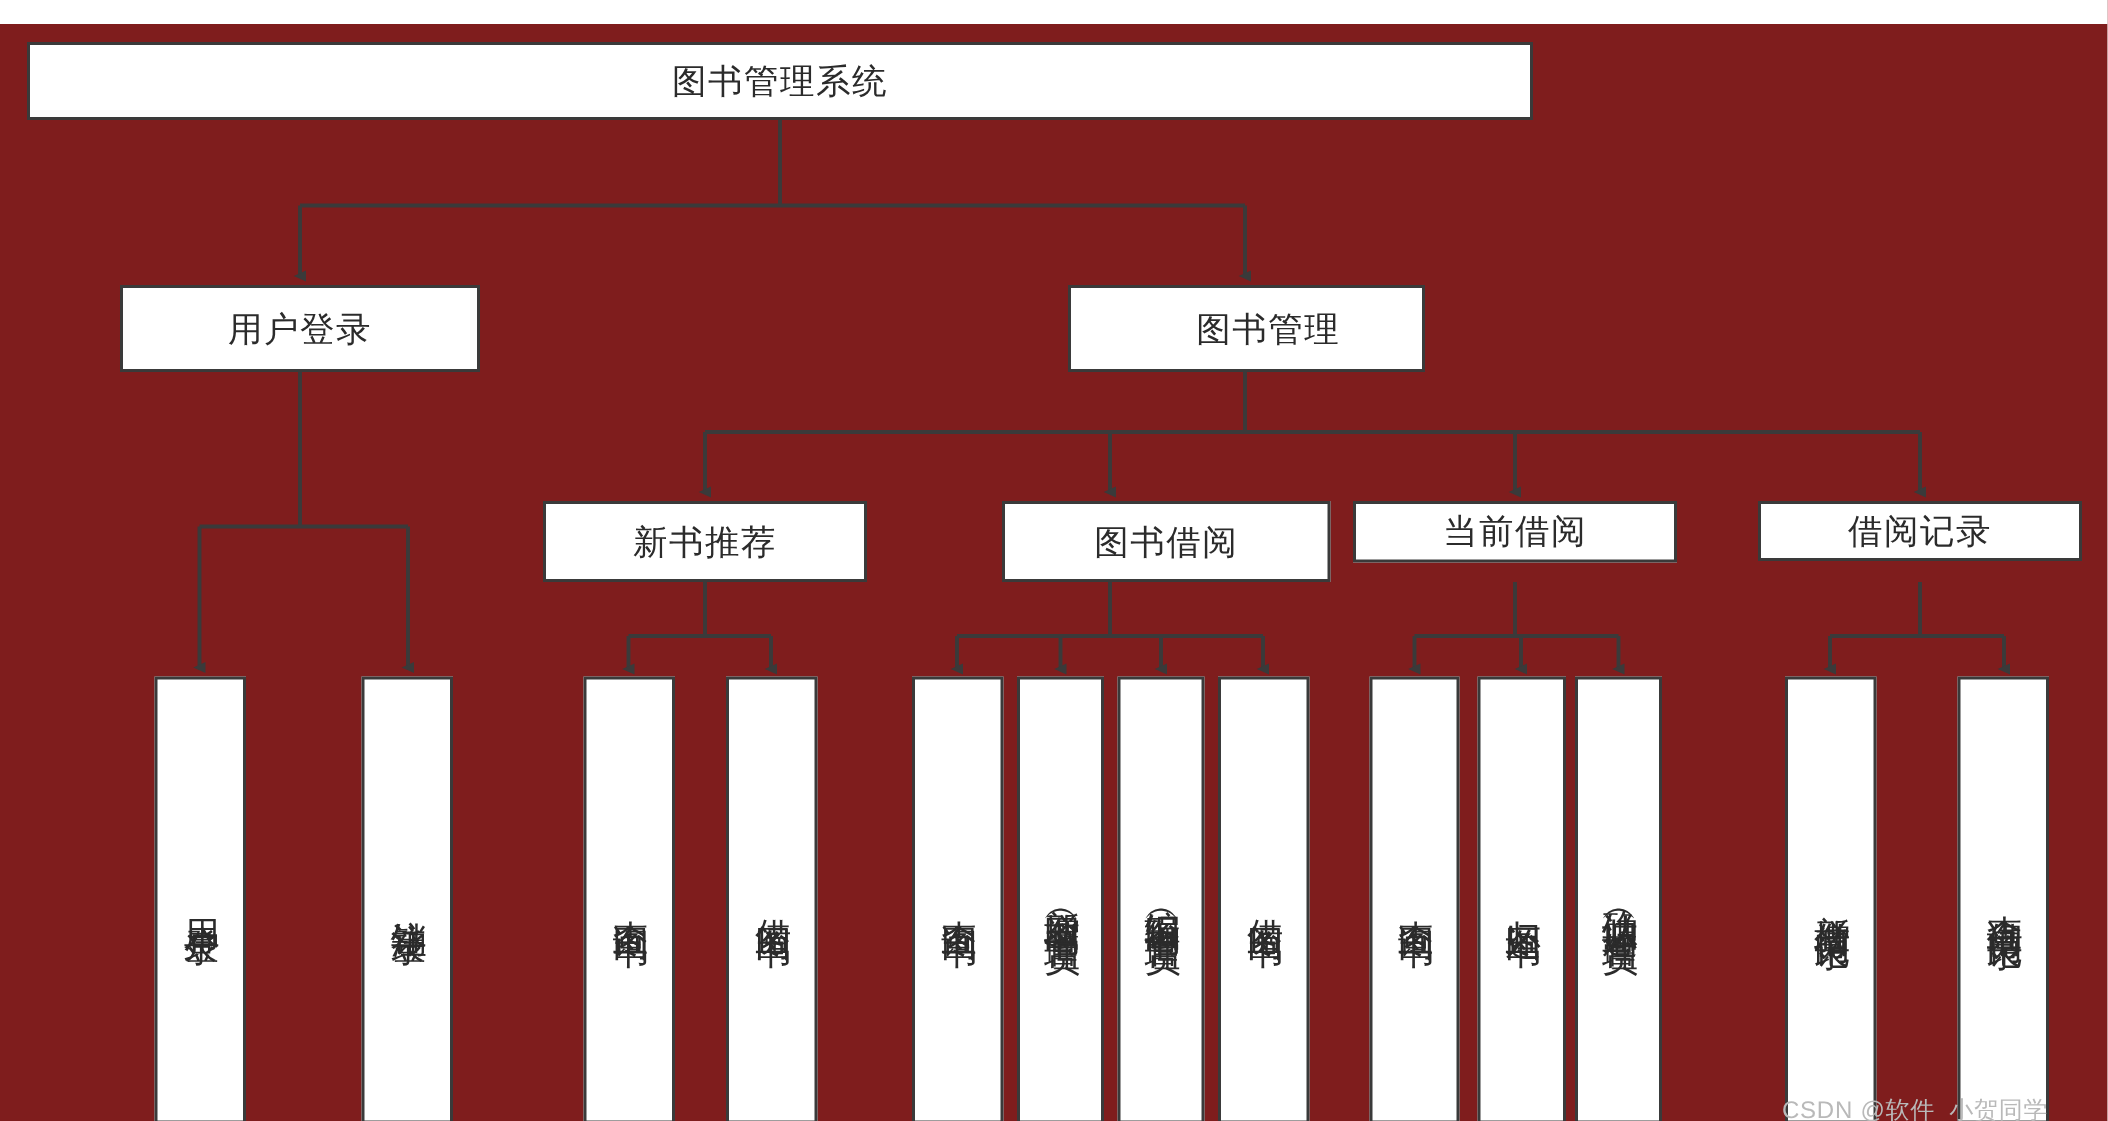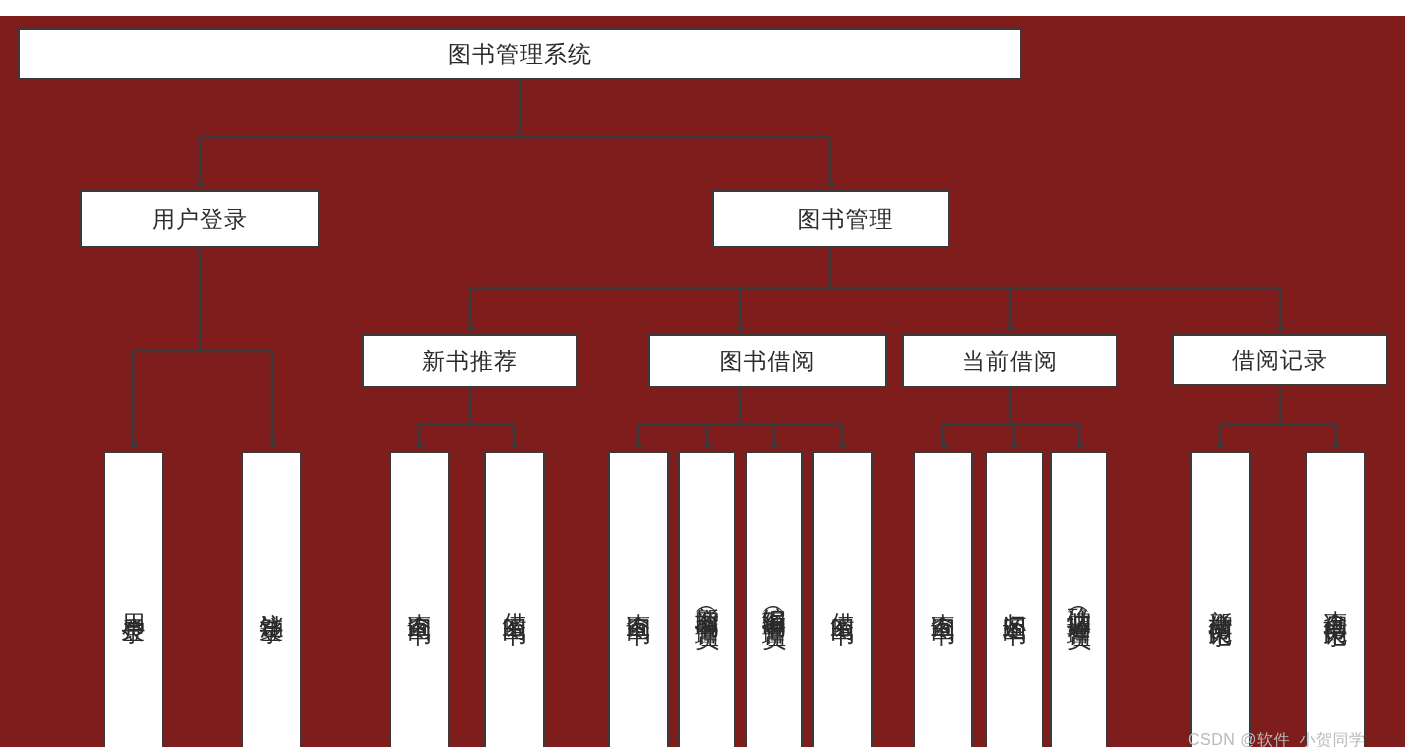--- a/index.html
+++ b/index.html
@@ -136,29 +136,29 @@
   </div>
 
   <div class="node" style="left:712px; top:174px; width:238px; height:58px;padding-left:29px;">
     <span class="node-label">图书管理</span>
   </div>
 
   <div class="node" style="left:362px; top:318px; width:216px; height:54px;">
     <span class="node-label">新书推荐</span>
   </div>
 
-  <div class="node" style="left:648px; top:318px; width:239px; height:54px;">
+  <div class="node" style="left:668px; top:318px; width:219px; height:54px;">
     <span class="node-label">图书借阅</span>
   </div>
 
-  <div class="node" style="left:902px; top:318px; width:216px; height:54px;">
+  <div class="node" style="left:902px; top:318px; width:216px; height:41px;">
     <span class="node-label">当前借阅</span>
   </div>
 
-  <div class="node" style="left:1172px; top:318px; width:216px; height:52px;">
+  <div class="node" style="left:1172px; top:318px; width:216px; height:40px;">
     <span class="node-label">借阅记录</span>
   </div>
 
   <div class="node leaf" style="left:103px; top:435px; width:61px; height:298px;">
     <span class="node-label">用户登录</span>
   </div>
   <div class="node leaf" style="left:241px; top:435px; width:61px; height:298px;">
     <span class="node-label">注销登录</span>
   </div>
 

